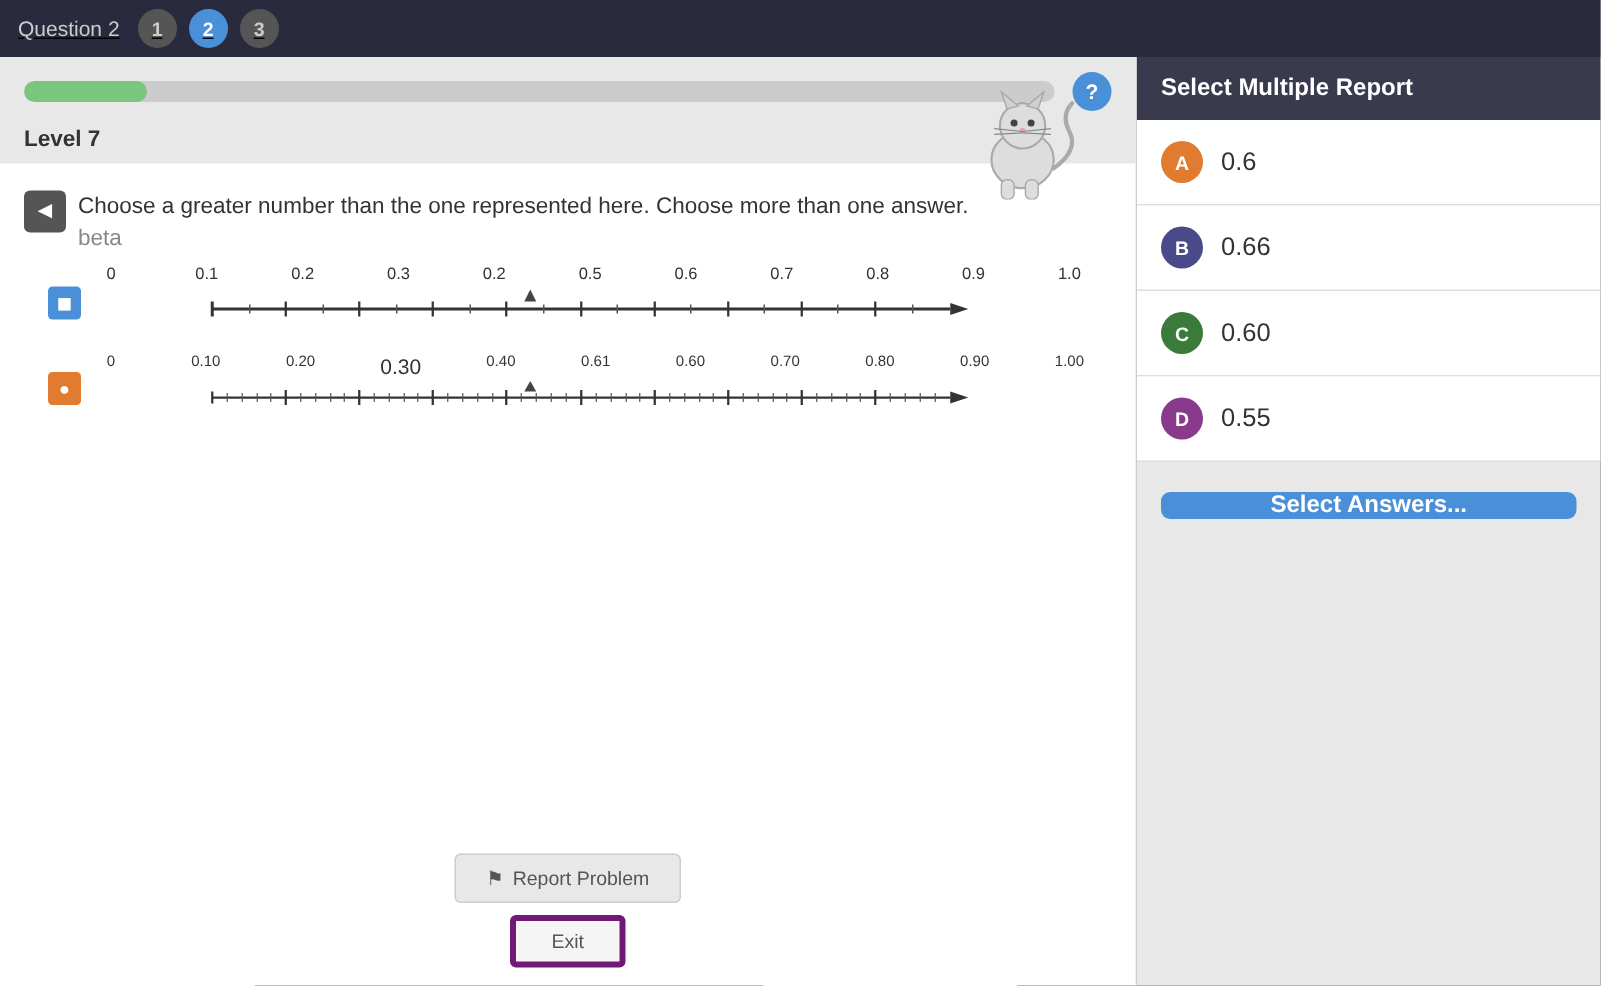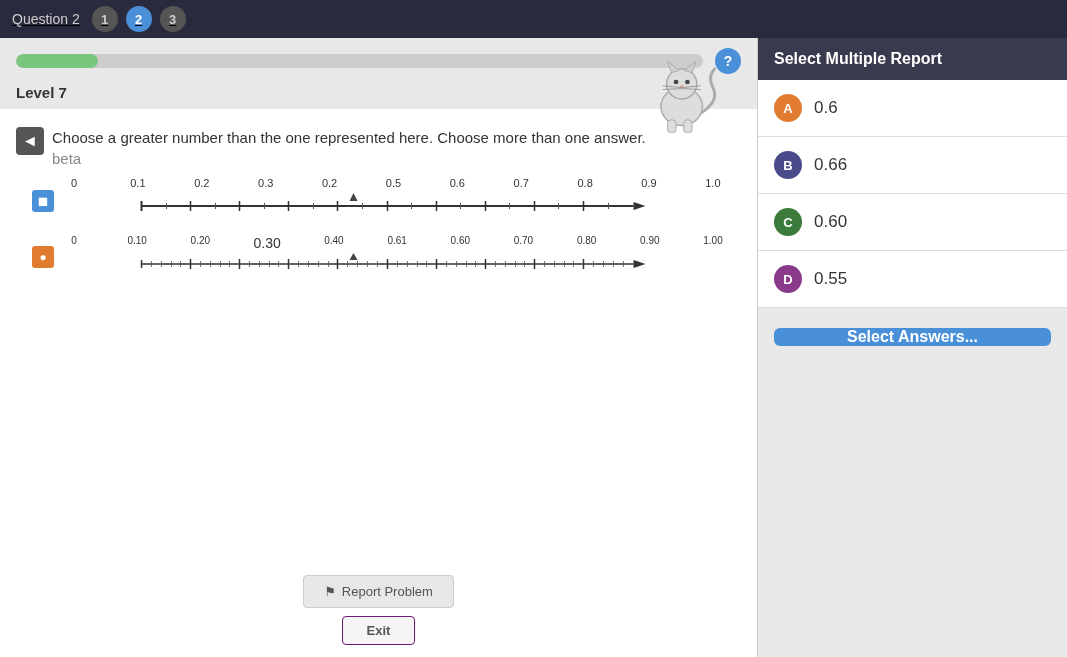--- a/index.html
+++ b/index.html
@@ -226,27 +226,26 @@
       font-size: 13px;
       color: #555;
       cursor: pointer;
       display: flex;
       align-items: center;
       gap: 6px;
     }
 
     .exit-btn {
       background: #f5f5f5;
-      border: 1px solid #701a75;
+      border: 4px solid #701a75;
       border-radius: 4px;
       padding: 6px 24px;
       font-size: 13px;
       color: #555;
       cursor: pointer;
-      font-weight: bold;
     }
 
     
     .right-panel {
       width: 310px;
       background: #e8e8e8;
       border-left: 1px solid #ccc;
       display: flex;
       flex-direction: column;
     }

